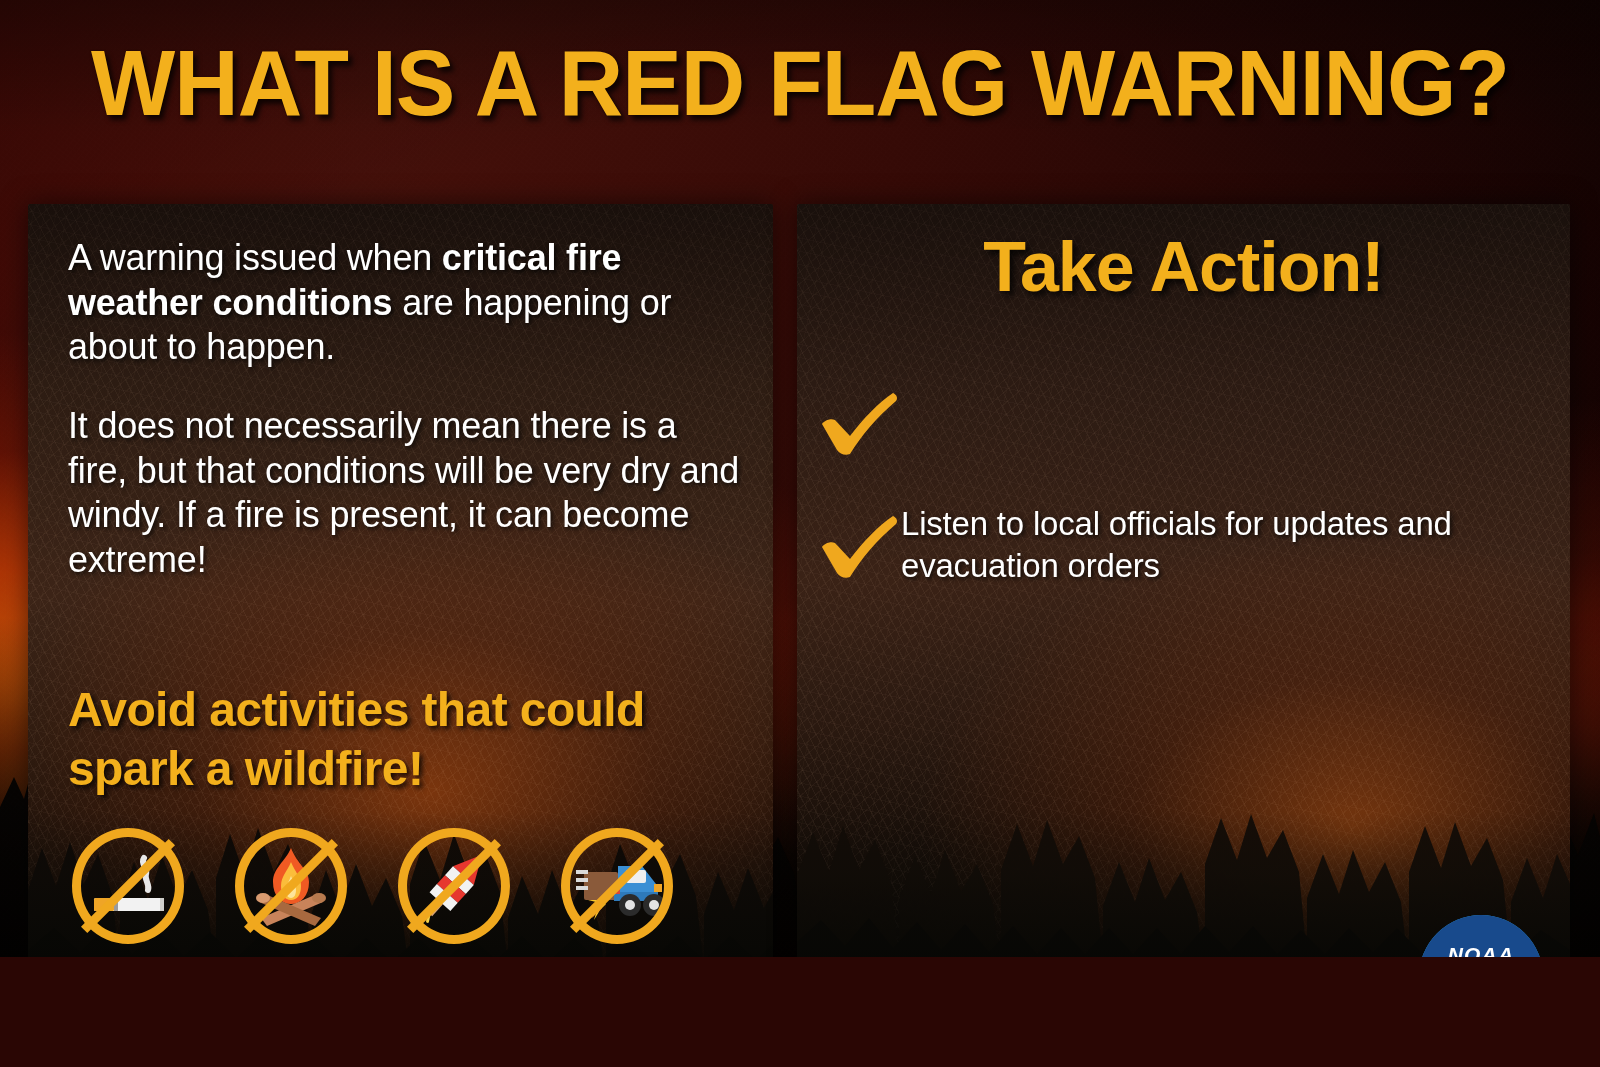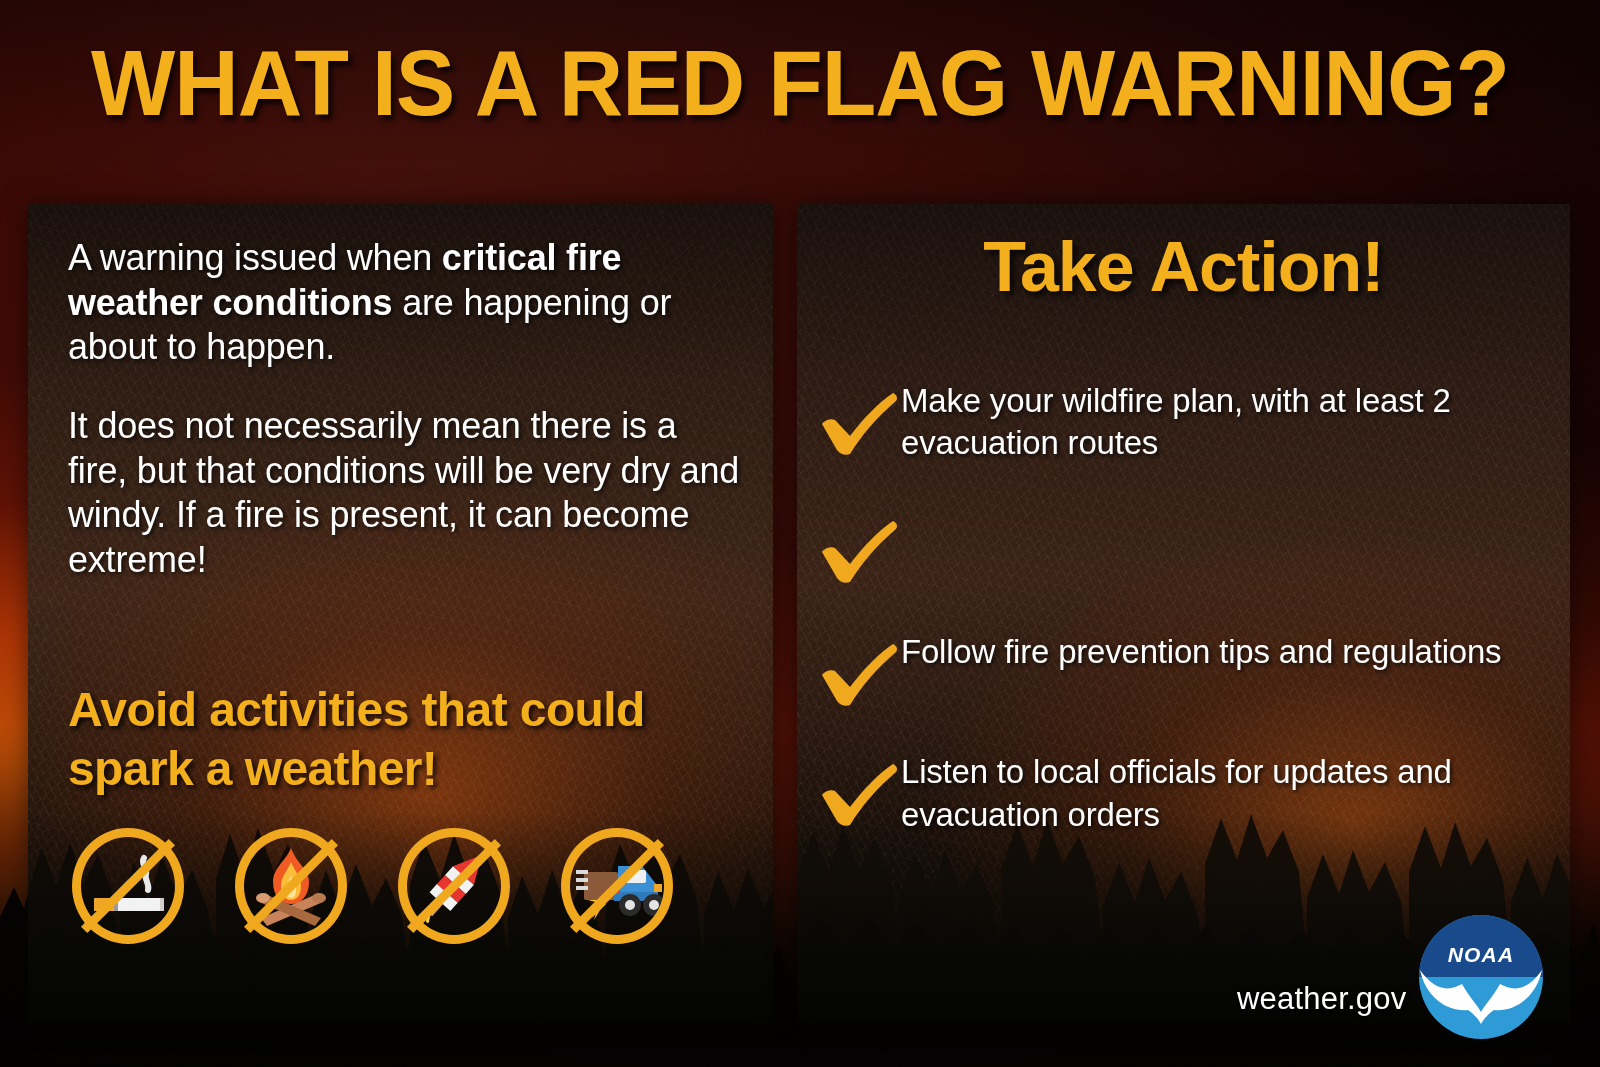--- a/index.html
+++ b/index.html
@@ -1,21 +1,21 @@
 <!DOCTYPE html>
 <html><head>
 <meta charset="utf-8">
 <style>
   html,body{margin:0;padding:0;}
   body{
     width:1600px;height:1067px;overflow:hidden;
     font-family:"Liberation Sans",sans-serif;
     background:#2a0604;
   }
-  #stage{position:relative;width:1600px;height:1067px;overflow:hidden;}
+  #stage{position:relative;width:1600px;height:957px;overflow:hidden;}
 
   
   .bg-base{position:absolute;inset:0;
     background:
       radial-gradient(ellipse 70% 48% at 4% 72%, rgba(255,110,10,.96) 0%, rgba(232,72,6,.82) 26%, rgba(150,30,4,.45) 52%, rgba(60,10,4,0) 78%),
       radial-gradient(ellipse 46% 34% at 30% 86%, rgba(255,120,20,.42) 0%, rgba(140,34,6,.22) 46%, rgba(40,8,3,0) 80%),
       radial-gradient(ellipse 60% 44% at 96% 76%, rgba(168,34,8,.72) 0%, rgba(96,18,6,.45) 42%, rgba(30,6,3,0) 78%),
       linear-gradient(100deg, #4a0b06 0%, #45100a 22%, #350a06 52%, #240604 76%, #150302 100%);
   }
   
@@ -195,21 +195,21 @@
     </div>
     <div class="panel-dark"></div>
     <div class="panel-shade"></div>
 
     <div class="panel-content">
       <div class="body-text">
         <p><span>A warning issued when </span><b>critical fire weather conditions</b><span> are happening or about to happen.</span></p>
         <p>It does not necessarily mean there is a fire, but that conditions will be very dry and windy. If a fire is present, it can become extreme!</p>
       </div>
 
-      <div class="avoid-head">Avoid activities that could spark a weather!</div>
+      <div class="avoid-head">Avoid activities that could spark a wildfire!</div>
 
       <div class="icon-row">
 
         <div class="no-icon">
           <div class="glyph">
             <svg width="92" height="92" viewBox="0 0 92 92" aria-hidden="true">
               <g>
                 <path d="M62 18 C58 24 66 28 64 34 C62 40 68 44 66 50" stroke="#E8E8E8" stroke-width="6" fill="none" stroke-linecap="round"></path>
                 <rect x="12" y="58" width="70" height="13" rx="1.5" fill="#F2F2F2"></rect>
                 <rect x="12" y="58" width="20" height="13" rx="1.5" fill="#EFA526"></rect>
@@ -308,45 +308,29 @@
       </svg>
     </div>
     <div class="panel-dark"></div>
     <div class="panel-shade"></div>
 
     <div class="panel-content">
       <div class="take-action">Take Action!</div>
 
       <div class="check-list">
 
-        <div class="check-item ci-0">
-          <div class="ck">
-            <svg width="82" height="66" viewBox="0 0 82 66" aria-hidden="true">
-              <path d="M3 32 C5 29 11 26 16 28 L31 44 C44 27 59 11 74 1 C78 3 79 6 77 9 C58 25 42 44 31 62 C26 64 21 62 18 58 Z" fill="#F0A81E"></path>
-            </svg>
-          </div>
-          <div class="ctext">Make your wildfire plan, with at least 2 evacuation routes</div>
-        </div>
 
         <div class="check-item ci-1">
           <div class="ck">
             <svg width="82" height="66" viewBox="0 0 82 66" aria-hidden="true">
               <path d="M3 32 C5 29 11 26 16 28 L31 44 C44 27 59 11 74 1 C78 3 79 6 77 9 C58 25 42 44 31 62 C26 64 21 62 18 58 Z" fill="#F0A81E"></path>
             </svg>
           </div>
         </div>
 
-        <div class="check-item ci-2">
-          <div class="ck">
-            <svg width="82" height="66" viewBox="0 0 82 66" aria-hidden="true">
-              <path d="M3 32 C5 29 11 26 16 28 L31 44 C44 27 59 11 74 1 C78 3 79 6 77 9 C58 25 42 44 31 62 C26 64 21 62 18 58 Z" fill="#F0A81E"></path>
-            </svg>
-          </div>
-          <div class="ctext">Follow fire prevention tips and regulations</div>
-        </div>
 
         <div class="check-item ci-3">
           <div class="ck">
             <svg width="82" height="66" viewBox="0 0 82 66" aria-hidden="true">
               <path d="M3 32 C5 29 11 26 16 28 L31 44 C44 27 59 11 74 1 C78 3 79 6 77 9 C58 25 42 44 31 62 C26 64 21 62 18 58 Z" fill="#F0A81E"></path>
             </svg>
           </div>
           <div class="ctext">Listen to local officials for updates and evacuation orders</div>
         </div>
 

